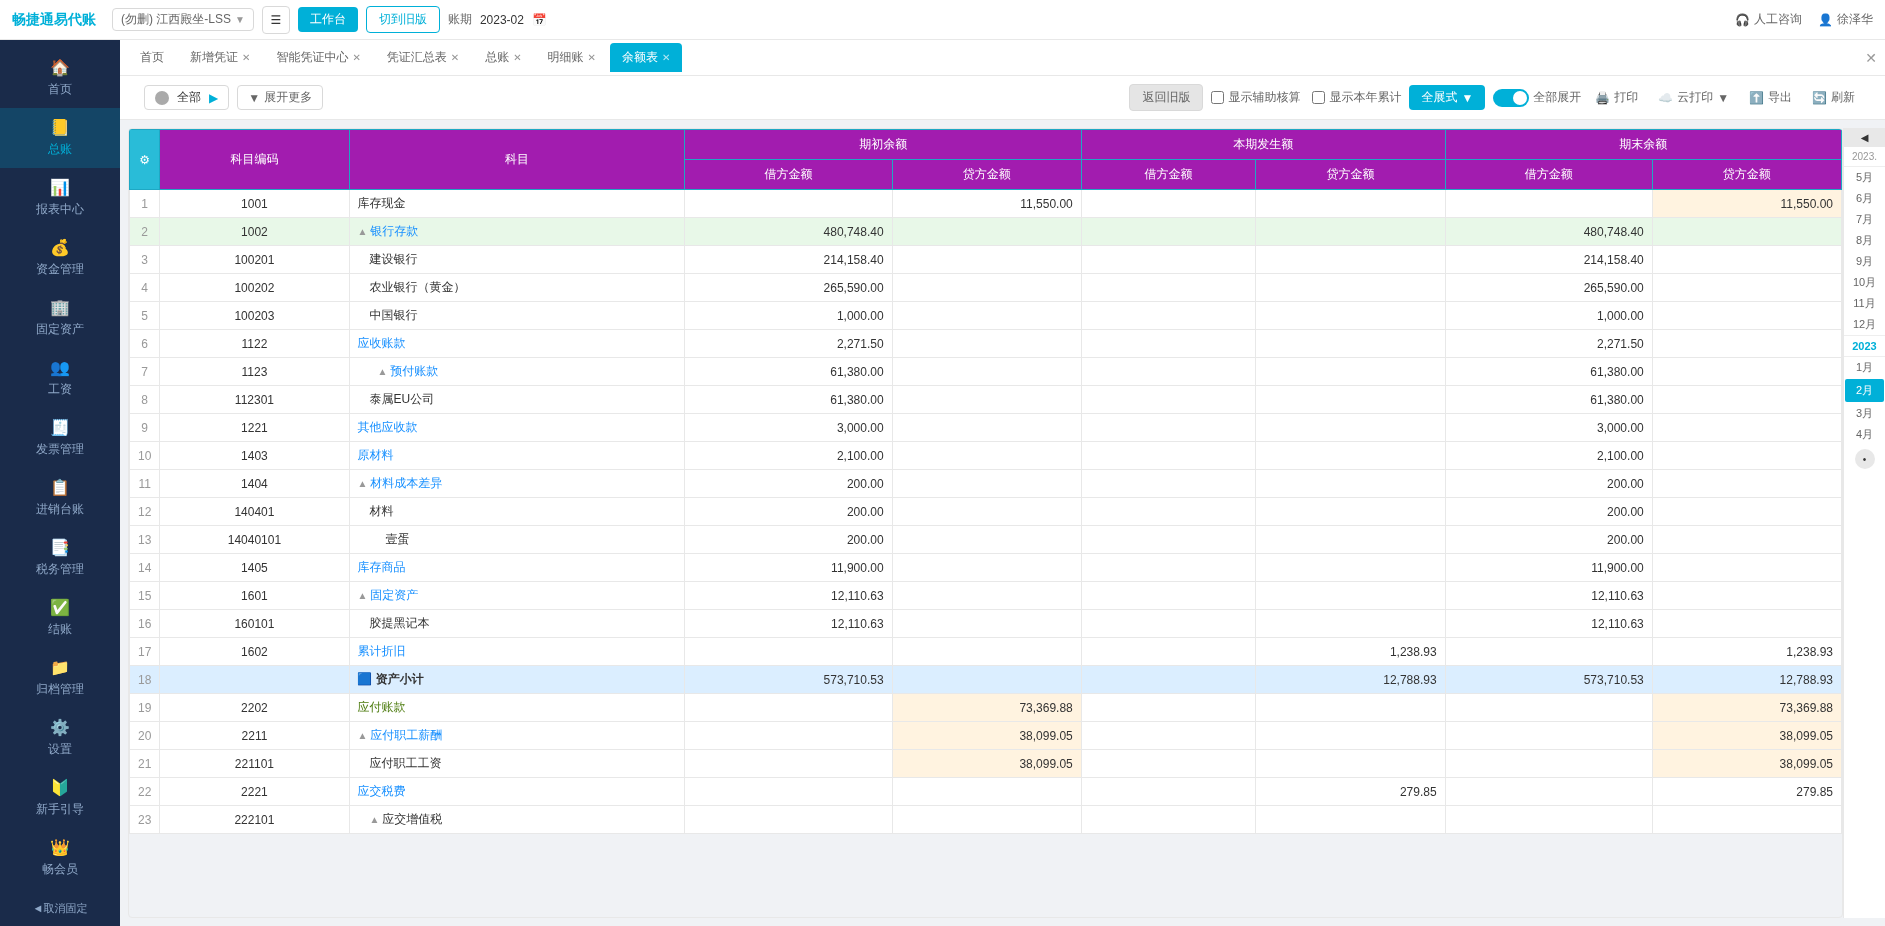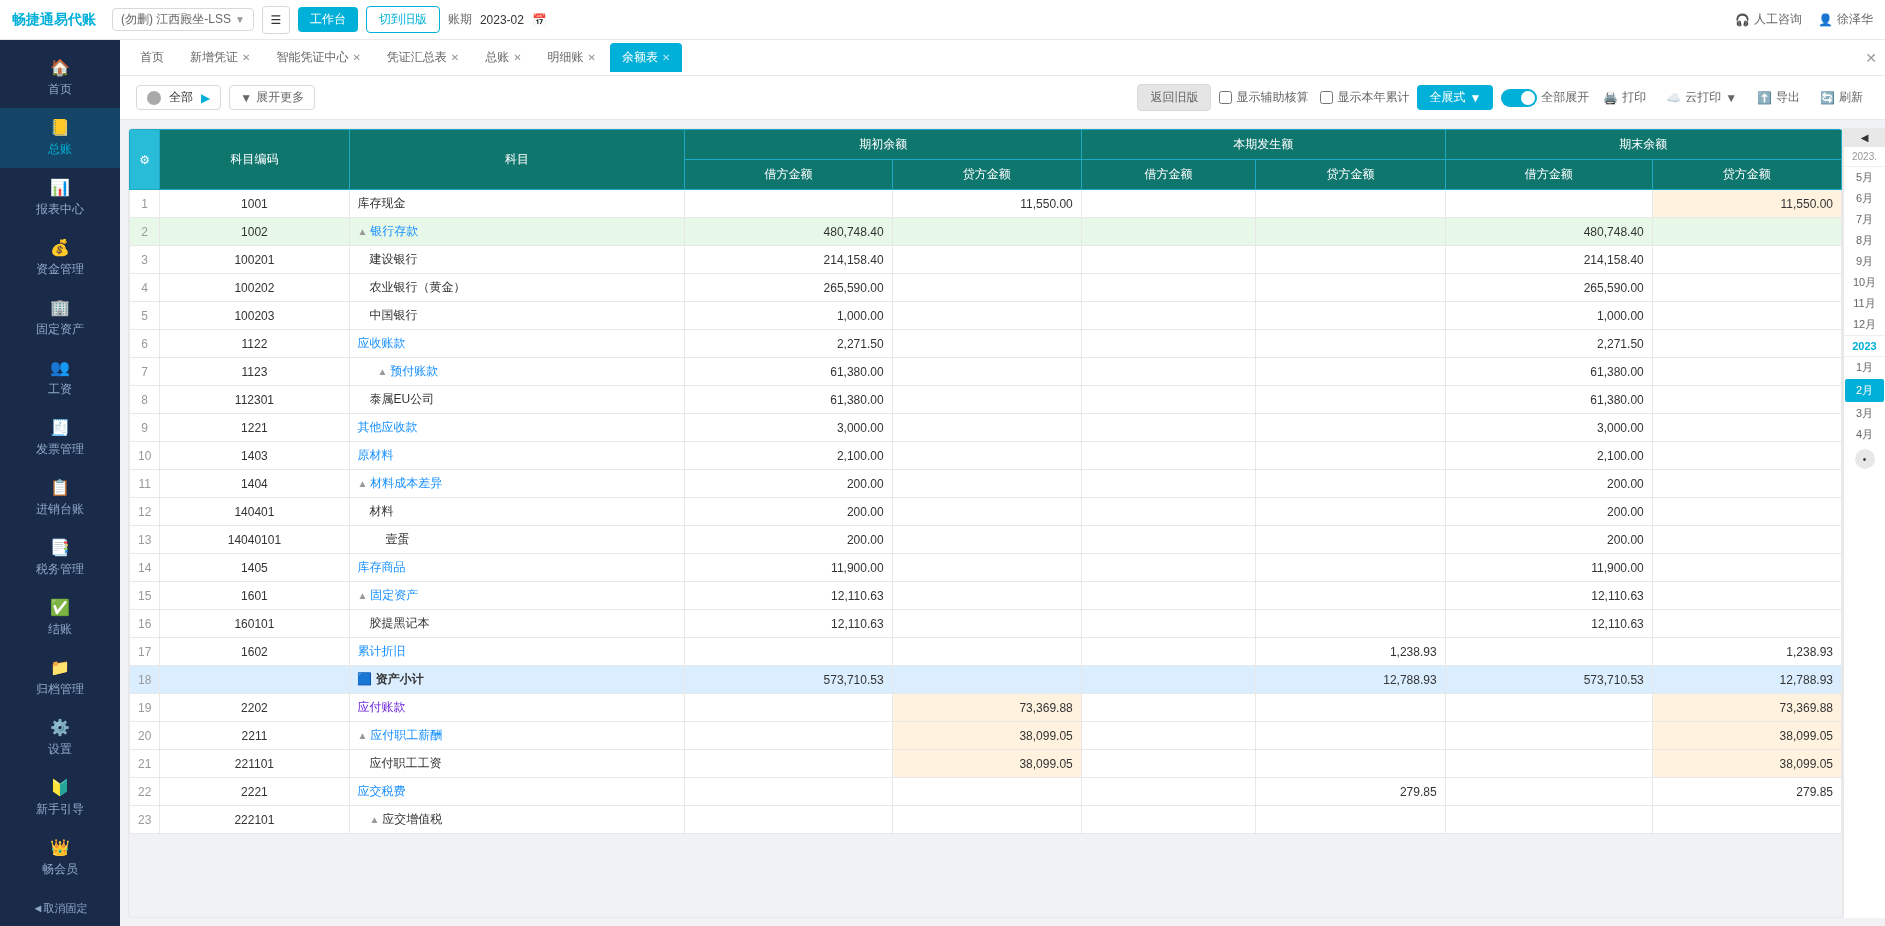--- a/index.html
+++ b/index.html
@@ -32,36 +32,36 @@
     .main { flex: 1; display: flex; flex-direction: column; overflow: hidden; background: #f0f2f5; }
 
     
     .tab-bar { background: #fff; display: flex; align-items: center; padding: 0 8px; border-bottom: 1px solid #e8e8e8; height: 36px; gap: 2px; }
     .tab { display: flex; align-items: center; gap: 4px; padding: 6px 12px; cursor: pointer; color: #666; font-size: 12px; border-radius: 4px 4px 0 0; white-space: nowrap; }
     .tab.active { background: #00b0d8; color: #fff; }
     .tab .close { font-size: 10px; cursor: pointer; opacity: 0.7; }
     .tab-close-all { margin-left: auto; font-size: 14px; color: #999; cursor: pointer; }
 
     
-    .toolbar { background: #fff; padding: 8px 16px; display: flex; align-items: center; gap: 8px; border-bottom: 1px solid #e8e8e8; }
+    .toolbar { background: #fff; padding: 8px 24px; display: flex; align-items: center; gap: 8px; border-bottom: 1px solid #e8e8e8; }
     .filter-all { display: flex; align-items: center; gap: 4px; border: 1px solid #d9d9d9; border-radius: 4px; padding: 3px 10px; cursor: pointer; font-size: 12px; background: #fff; }
     .expand-btn { display: flex; align-items: center; gap: 4px; border: 1px solid #d9d9d9; border-radius: 4px; padding: 3px 10px; cursor: pointer; font-size: 12px; background: #fff; color: #666; }
     .toolbar-right { margin-left: auto; display: flex; align-items: center; gap: 8px; }
     .return-btn { background: #e5e5e5; color: #666; border: 1px solid #d9d9d9; border-radius: 4px; padding: 4px 12px; cursor: pointer; font-size: 12px; }
     .checkbox-group { display: flex; align-items: center; gap: 12px; }
     .checkbox-item { display: flex; align-items: center; gap: 4px; font-size: 12px; color: #666; cursor: pointer; }
     .full-style-btn { background: #00b0d8; color: #fff; border: none; border-radius: 4px; padding: 4px 12px; cursor: pointer; font-size: 12px; display: flex; align-items: center; gap: 4px; }
     .toggle-group { display: flex; align-items: center; gap: 4px; font-size: 12px; color: #666; }
     .toggle { width: 36px; height: 18px; background: #00b0d8; border-radius: 9px; position: relative; cursor: pointer; }
     .toggle-dot { width: 14px; height: 14px; background: #fff; border-radius: 50%; position: absolute; top: 2px; right: 2px; }
     .action-btn { display: flex; align-items: center; gap: 4px; cursor: pointer; color: #666; font-size: 12px; padding: 3px 6px; }
 
     
     table { width: 100%; border-collapse: collapse; background: #fff; font-size: 12px; }
-    thead tr th { background: #0f766e; color: #fff; padding: 6px 8px; text-align: center; border: 1px solid #1ea8c4; white-space: nowrap; font-weight: normal; }
+    thead tr th { background: #a21caf; color: #fff; padding: 6px 8px; text-align: center; border: 1px solid #1ea8c4; white-space: nowrap; font-weight: normal; }
     thead tr:first-child th { font-size: 12px; }
     tbody tr td { padding: 5px 8px; border: 1px solid #e8e8e8; text-align: right; white-space: nowrap; }
     tbody tr td:first-child { text-align: center; }
     tbody tr td:nth-child(2) { text-align: center; }
     tbody tr td:nth-child(3) { text-align: left; }
 
     .table-wrapper { overflow: auto; border: 1px solid #e8e8e8; border-radius: 4px; }
   </style>
 </head>
 <body>
@@ -457,21 +457,21 @@
                 <td style="text-align: right;">573,710.53</td>
                 <td style="text-align: right;"></td>
                 <td style="text-align: right;"></td>
                 <td style="text-align: right;">12,788.93</td>
                 <td style="text-align: right;">573,710.53</td>
                 <td style="text-align: right;">12,788.93</td>
               </tr>
               <tr>
                 <td style="text-align: center; color: rgb(153, 153, 153);">19</td>
                 <td style="text-align: center;">2202</td>
-                <td style="text-align: left; color: #6d28d9; cursor: pointer;"><span>应付账款</span></td>
+                <td style="text-align: left; color: #4d7c0f; cursor: pointer;"><span>应付账款</span></td>
                 <td style="text-align: right;"></td>
                 <td style="text-align: right; background: rgb(255, 243, 224);">73,369.88</td>
                 <td style="text-align: right;"></td>
                 <td style="text-align: right;"></td>
                 <td style="text-align: right;"></td>
                 <td style="text-align: right; background: rgb(255, 243, 224);">73,369.88</td>
               </tr>
               <tr>
                 <td style="text-align: center; color: rgb(153, 153, 153);">20</td>
                 <td style="text-align: center;">2211</td>

